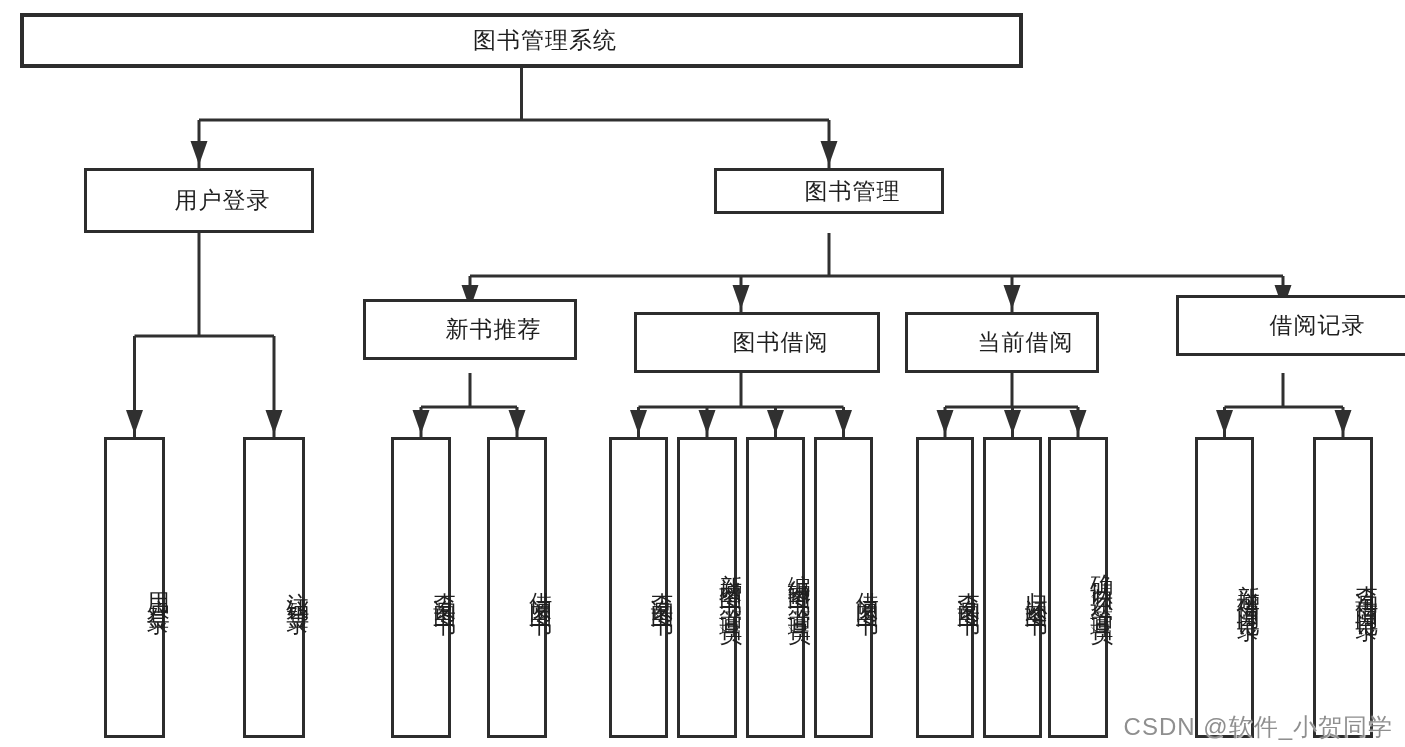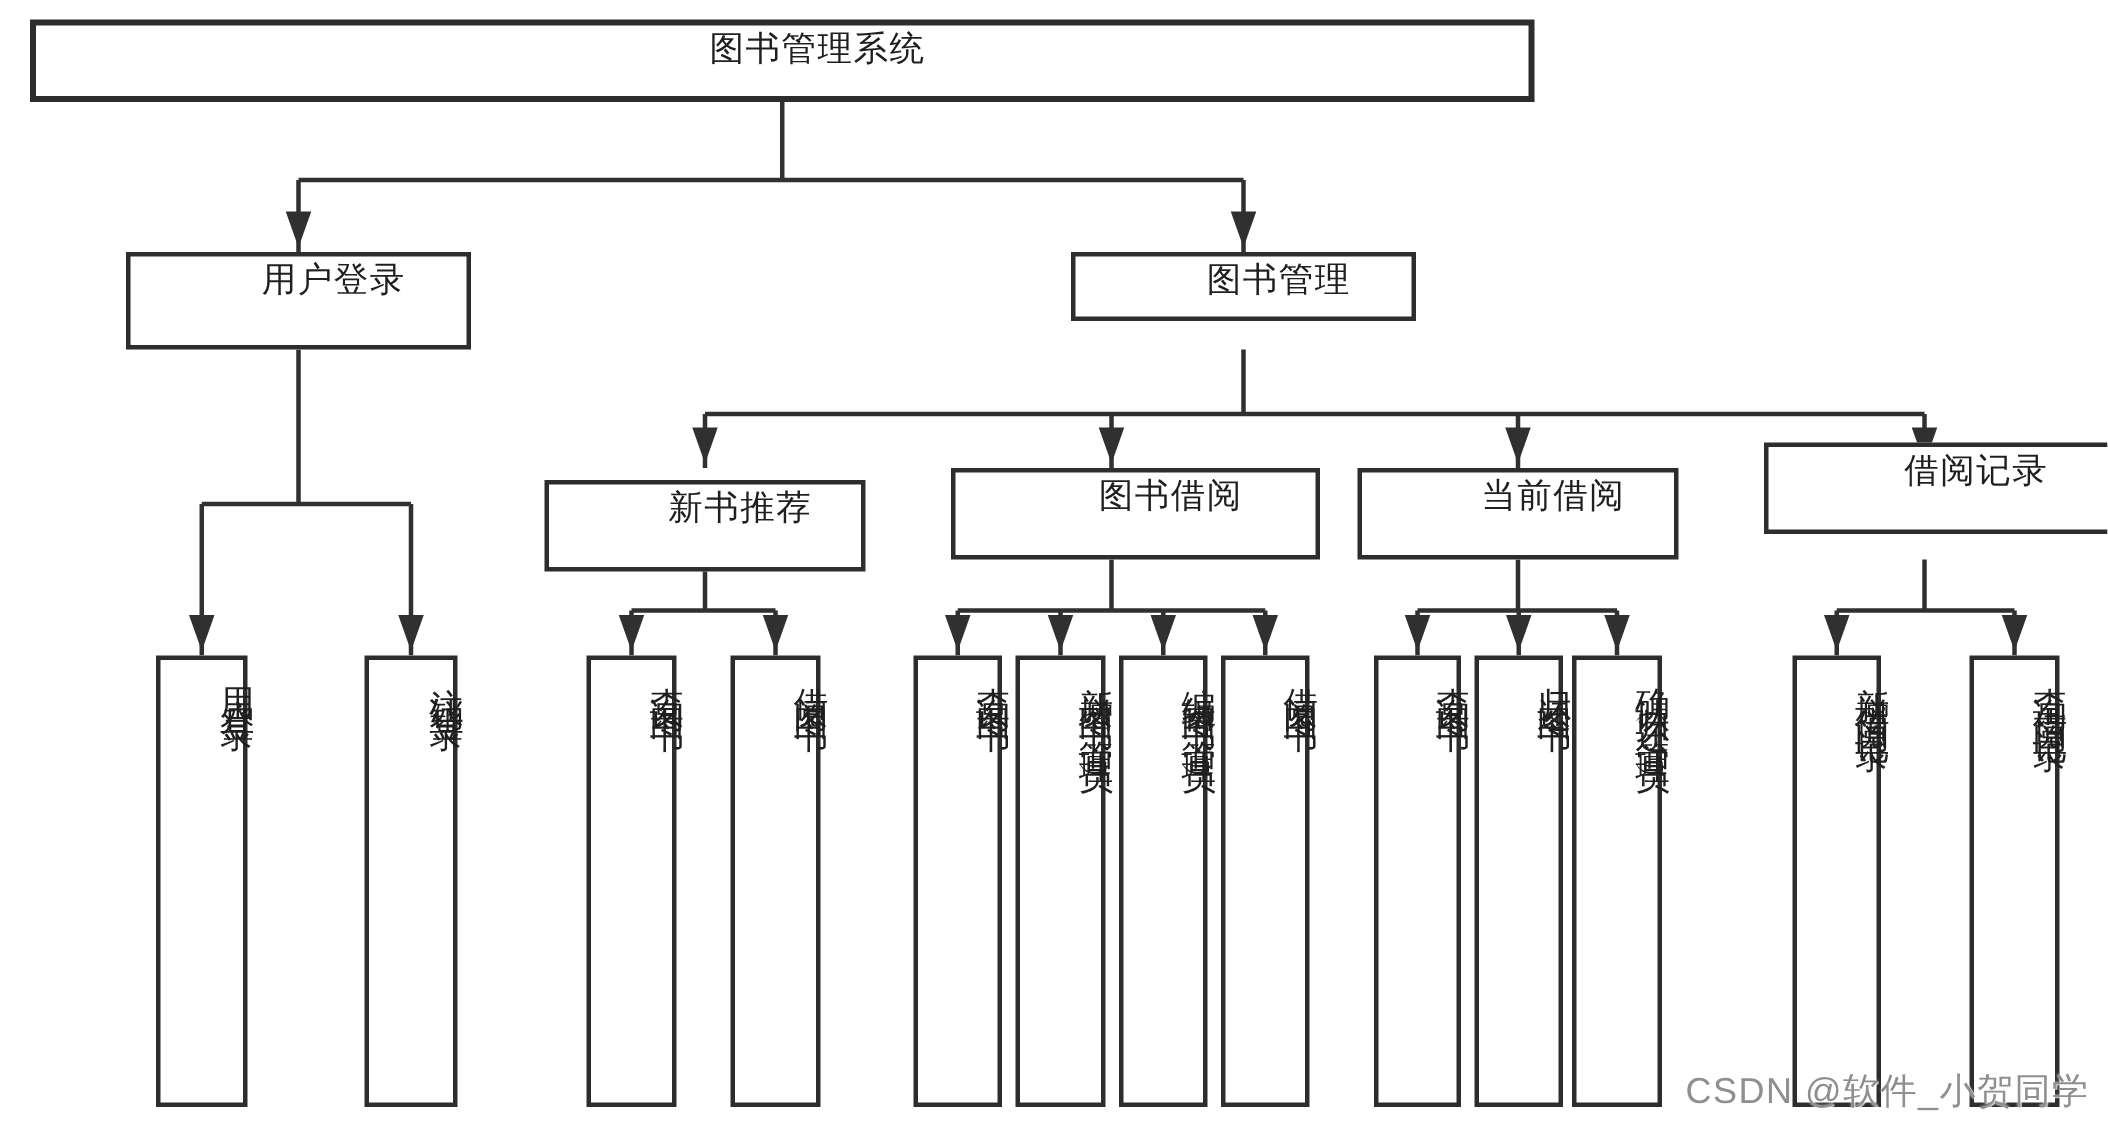--- a/index.html
+++ b/index.html
@@ -10,20 +10,21 @@
     overflow:hidden;
     font-family:"Liberation Sans","DejaVu Sans",sans-serif;
   }
   .connectors{position:absolute;left:0;top:0;z-index:0;}
   .node{
     position:absolute;
     box-sizing:border-box;
     border:3px solid #2d2d2d;
     background:#ffffff;
     display:flex;
+    align-items:center;
     justify-content:center;
     z-index:1;
     color:#1f1f1f;
     padding-left:47px;
   }
   .node.root{border-width:4px;}
   .hlabel{
     font-size:23px;
     letter-spacing:1px;
     white-space:nowrap;
@@ -116,27 +117,27 @@
     <span class="hlabel">图书管理系统</span>
   </div>
 
   <div class="node" style="left:84px;top:168px;width:230px;height:65px">
     <span class="hlabel">用户登录</span>
   </div>
   <div class="node" style="left:714px;top:168px;width:230px;height:46px">
     <span class="hlabel">图书管理</span>
   </div>
 
-  <div class="node" style="left:363px;top:320px;width:214px;height:61px">
+  <div class="node" style="left:363px;top:299px;width:214px;height:61px">
     <span class="hlabel">新书推荐</span>
   </div>
   <div class="node" style="left:634px;top:312px;width:246px;height:61px">
     <span class="hlabel">图书借阅</span>
   </div>
-  <div class="node" style="left:905px;top:312px;width:214px;height:61px">
+  <div class="node" style="left:905px;top:312px;width:194px;height:61px">
     <span class="hlabel">当前借阅</span>
   </div>
   <div class="node" style="left:1176px;top:295px;width:236px;height:61px">
     <span class="hlabel">借阅记录</span>
   </div>
 
   <div class="node" style="left:104px;top:437px;width:61px;height:301px">
     <span class="vlabel">用户登录</span>
   </div>
   <div class="node" style="left:243px;top:437px;width:62px;height:301px">

